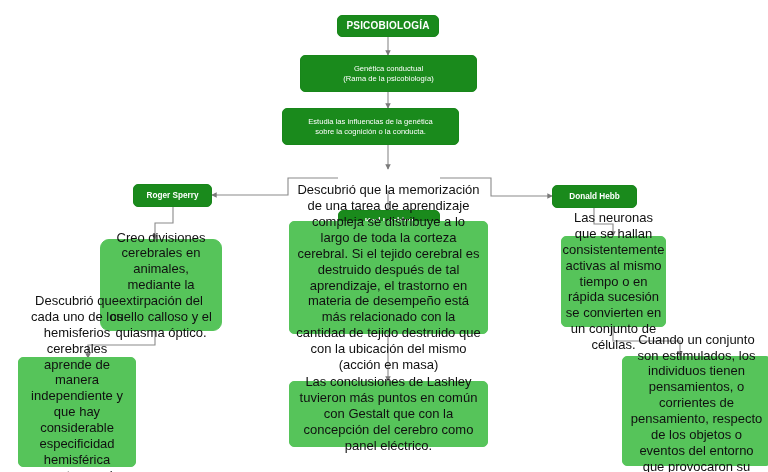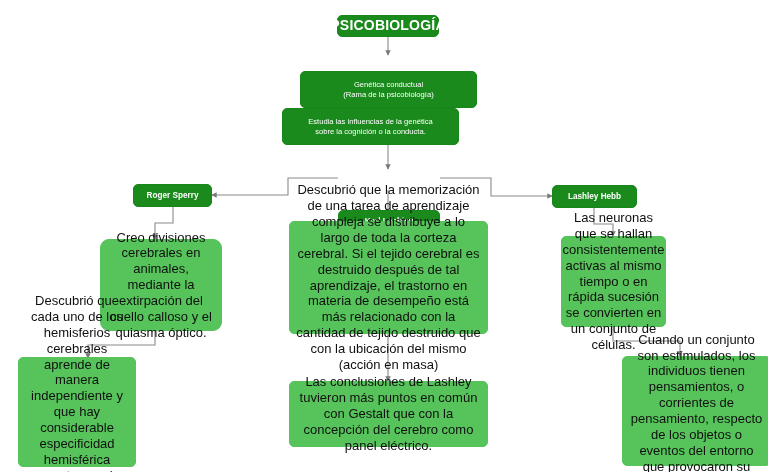--- a/index.html
+++ b/index.html
@@ -42,21 +42,21 @@
     z-index: 2;
   }
   .node.dark {
     background: #1a8a1c;
     color: #ffffff;
     border: 1px solid #18861a;
     font-size: 7.6px;
   }
   .node.dark.title {
     font-weight: bold;
-    font-size: 14px;
+    font-size: 10px;
     letter-spacing: 0.2px;
   }
   .node.dark.person {
     font-weight: bold;
     font-size: 8.2px;
   }
   .node.light {
     background: #56c45a;
     color: #101010;
     border: 1px solid #56c45a;
@@ -85,31 +85,31 @@
       <path d="M 173 207 L 173 223 L 155 223 L 155 239"></path>
       <path d="M 155 330 L 155 345 L 88 345 L 88 358"></path>
       <path d="M 388 334 L 388 381"></path>
       <path d="M 594 208 L 594 224 L 613 224 L 613 236"></path>
       <path d="M 613 327 L 613 341 L 680 341 L 680 356"></path>
     </g>
   </svg>
 
   <div class="node dark title" style="left:337px; top:15px; width:102px; height:22px;">PSICOBIOLOGÍA</div>
 
-  <div class="node dark" style="left:300px; top:55px; width:177px; height:37px;margin-top:16px;">Genética conductual
+  <div class="node dark" style="left:300px; top:55px; width:177px; height:37px;">Genética conductual
 (Rama de la psicobiología)</div>
 
   <div class="node dark" style="left:282px; top:108px; width:177px; height:37px;">Estudia las influencias de la genética
 sobre la cognición o la conducta.</div>
 
   <div class="node dark person" style="left:338px; top:168px; width:102px; height:23px;margin-top:42px;">Karl Lashley</div>
 
   <div class="node dark person" style="left:133px; top:184px; width:79px; height:23px;text-align:center;">Roger Sperry</div>
 
-  <div class="node dark person" style="left:552px; top:185px; width:85px; height:23px;">Lashley Hebb</div>
+  <div class="node dark person" style="left:552px; top:185px; width:85px; height:23px;">Donald Hebb</div>
 
   <div class="node light" style="left:100px; top:239px; width:122px; height:92px;border-radius:9px;">Creo divisiones cerebrales en animales, mediante la extirpación del cuello calloso y el quiasma óptico.</div>
 
   <div class="node light" style="left:18px; top:357px; width:118px; height:110px;">Descubrió que cada uno de los hemisferios cerebrales aprende de manera independiente y que hay considerable especificidad hemisférica respecto a varios fenómenos cognitivos y emocionales</div>
 
   <div class="node light" style="left:289px; top:221px; width:199px; height:113px;">Descubrió que la memorización de una tarea de aprendizaje compleja se distribuye a lo largo de toda la corteza cerebral. Si el tejido cerebral es destruido después de tal aprendizaje, el trastorno en materia de desempeño está más relacionado con la cantidad de tejido destruido que con la ubicación del mismo (acción en masa)</div>
 
   <div class="node light" style="left:289px; top:381px; width:199px; height:66px;">Las conclusiones de Lashley tuvieron más puntos en común con Gestalt que con la concepción del cerebro como panel eléctrico.</div>
 
   <div class="node light" style="left:561px; top:236px; width:105px; height:91px;">Las neuronas que se hallan consistentemente activas al mismo tiempo o en rápida sucesión se convierten en un conjunto de células.</div>

